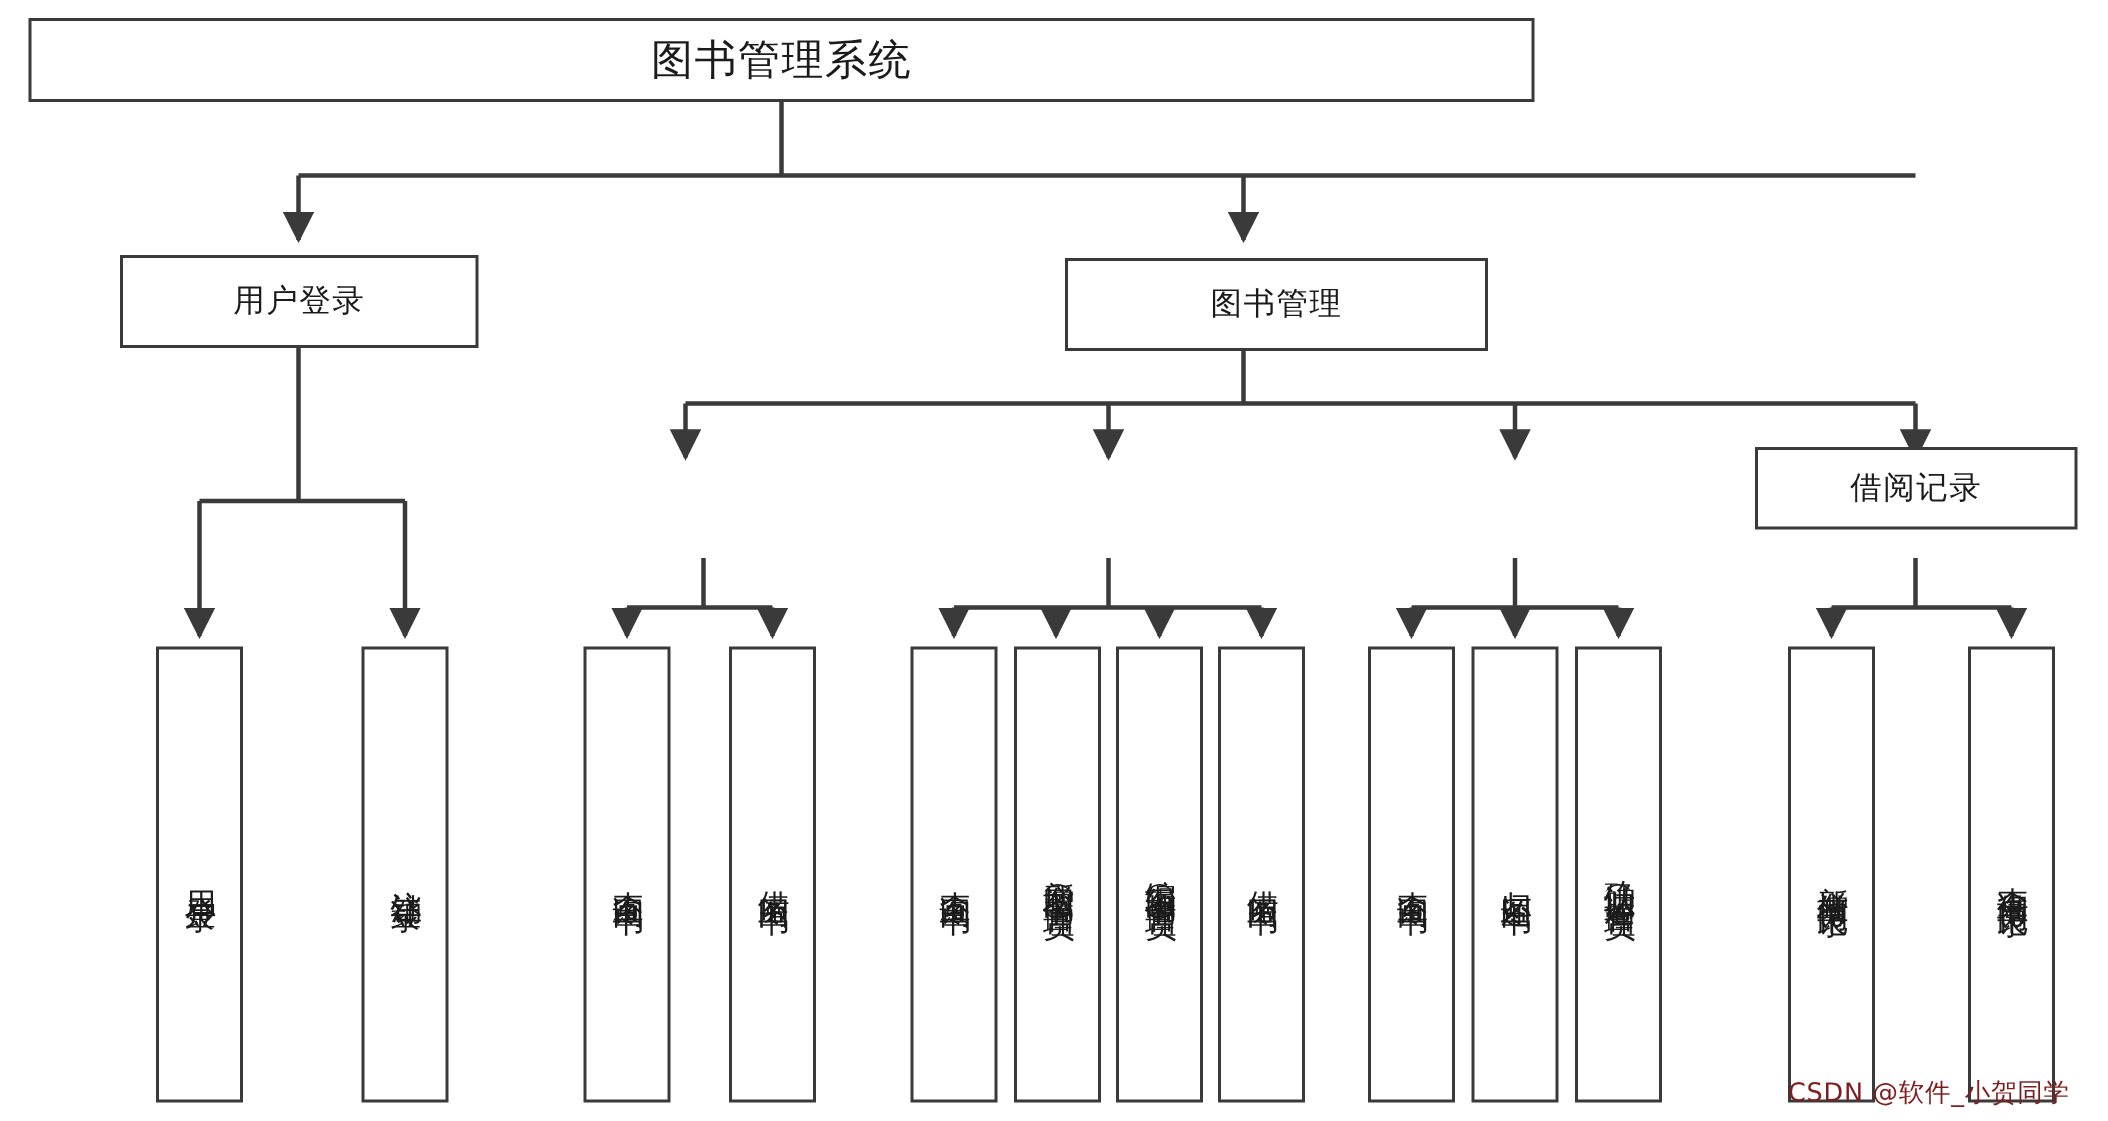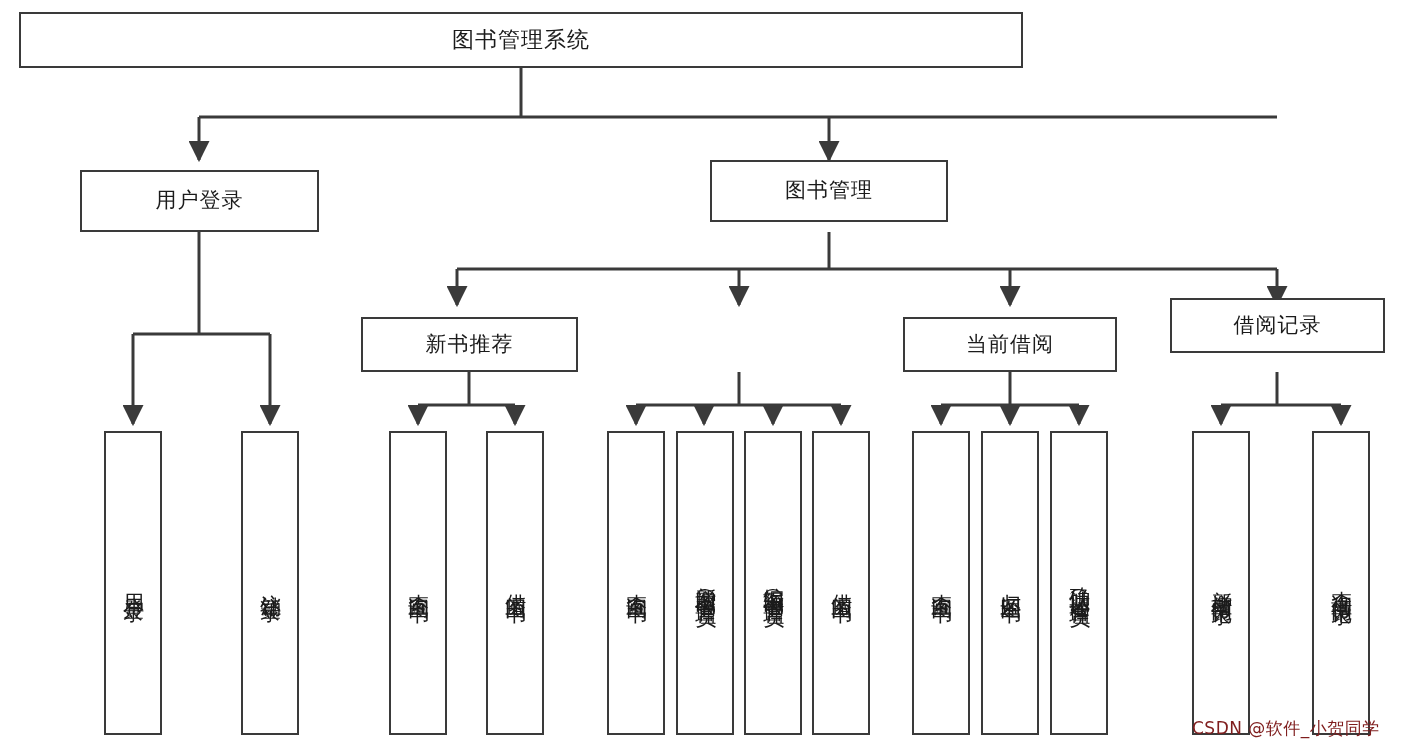--- a/index.html
+++ b/index.html
@@ -34,21 +34,21 @@
     align-items: center;
     justify-content: center;
     color: #1b1b1b;
     line-height: 1.12;
   }
   .node.h {
     font-size: 21px;
     letter-spacing: 1px;
   }
   .node.root {
-    font-size: 22px;
+    font-size: 28px;
     letter-spacing: 1px;
   }
   .node.v {
     font-size: 21px;
     writing-mode: vertical-rl;
     text-orientation: upright;
     letter-spacing: 3px;
     padding: 6px 0;
     text-align: center;
   }
@@ -120,30 +120,24 @@
     </g>
   </svg>
 
   <div class="node root" style="left:19px; top:12px; width:1004px; height:56px;">
     <span>图书管理系统</span>
   </div>
 
   <div class="node h" style="left:80px; top:170px; width:239px; height:62px;">
     <span>用户登录</span>
   </div>
-  <div class="node h" style="left:710px; top:160px; width:238px; height:62px;">
+  <div class="node h" style="left:710px; top:172px; width:282px; height:62px;">
     <span>图书管理</span>
   </div>
 
-  <div class="node h" style="left:361px; top:317px; width:217px; height:55px;">
-    <span>新书推荐</span>
-  </div>
-  <div class="node h" style="left:903px; top:317px; width:214px; height:55px;">
-    <span>当前借阅</span>
-  </div>
   <div class="node h" style="left:1170px; top:298px; width:215px; height:55px;">
     <span>借阅记录</span>
   </div>
 
   <div class="node v" style="left:104px; top:431px; width:58px; height:304px;">
     <span>用户登录</span>
   </div>
   <div class="node v" style="left:241px; top:431px; width:58px; height:304px;">
     <span>注销登录</span>
   </div>

